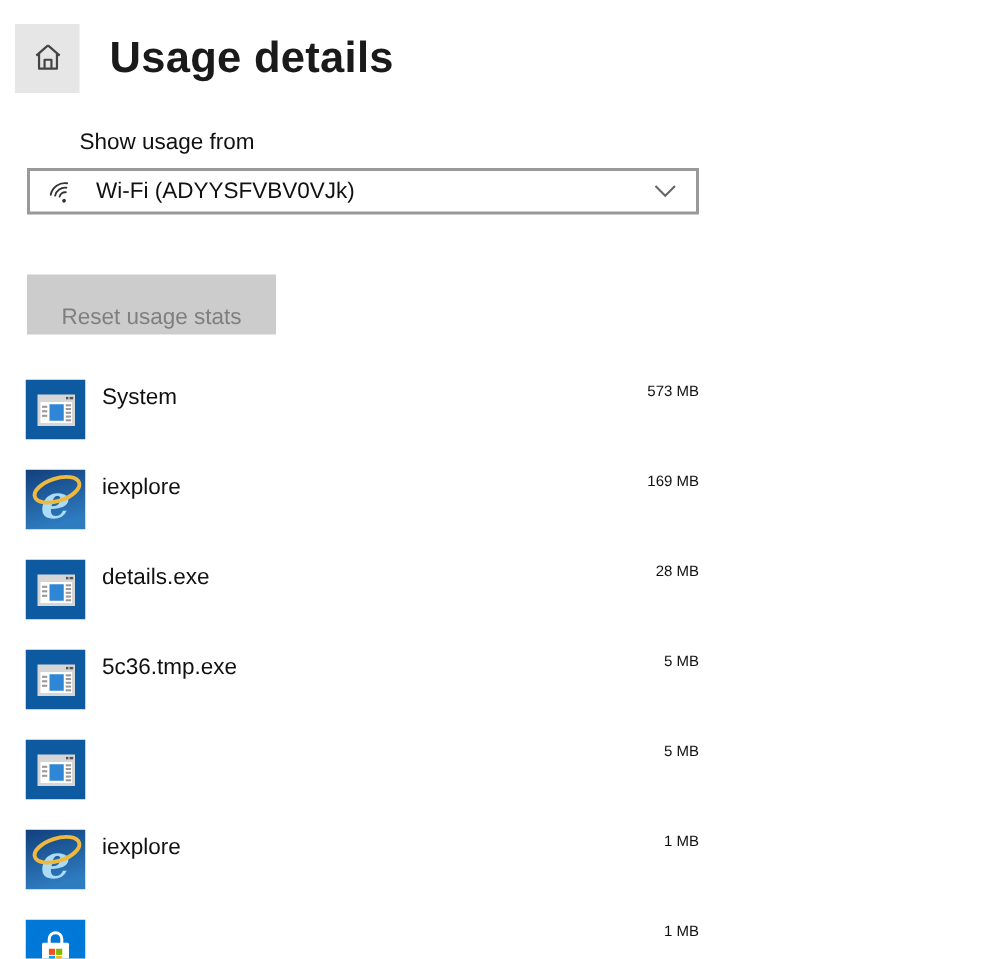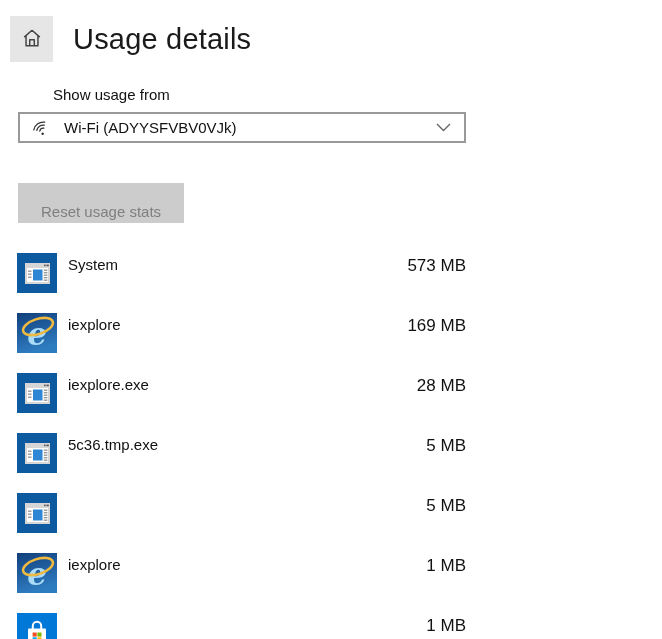--- a/index.html
+++ b/index.html
@@ -4,21 +4,21 @@
 <style>
   * { margin:0; padding:0; box-sizing:border-box; }
   html,body { width:662px; height:639px; overflow:hidden; background:#fff;
               font-family:"Liberation Sans", sans-serif; color:#000; }
   .page { position:relative; width:662px; height:639px; background:#fff; }
 
   
   .header { position:absolute; left:10px; top:16px; display:flex; align-items:center; }
   .home-btn { width:43px; height:46px; background:var(--home-bg,#e6e6e6); border:none;
               display:flex; align-items:center; justify-content:center; cursor:pointer; }
-  .page-title { font-size:29px; font-weight:400; color:#1a1a1a; margin-left:20px;
+  .page-title { font-size:29px; font-weight:700; color:#1a1a1a; margin-left:20px;
                 letter-spacing:0.2px; }
 
   
   .show-label { position:absolute; left:19px; top:86px; font-size:15px; color:#111;margin-left:34px; }
   .dropdown { position:absolute; left:18px; top:112px; width:448px; height:31px;
               border:2px solid var(--dd-border,#999); background:#fff;
               display:flex; align-items:center; cursor:default;justify-content:flex-end; }
   .dropdown .wifi { margin-left:13px; display:flex; align-items:center; }
   .dropdown .dd-value { margin-left:11px; font-size:15px; color:#111; flex:1;
                         white-space:nowrap; overflow:hidden; }
@@ -28,21 +28,21 @@
                background:var(--btn-bg,#ccc); color:var(--btn-text,#7f7f7f);
                border:2px solid transparent; font-size:15px;
                font-family:"Liberation Sans", sans-serif; }
 
   
   .list { position:absolute; left:17px; top:248px; width:449px; }
   .row { position:relative; height:60px;text-align:right; }
   .app-icon { position:absolute; left:0; top:5px; width:40px; height:40px; }
   .app-icon svg { display:block; }
   .app-name { position:absolute; left:51px; top:8px; font-size:15px; color:#111; }
-  .app-usage { position:absolute; right:0; top:8px; font-size:17px; color:#111; }
+  .app-usage { position:absolute; right:0; top:8px; font-size:10px; color:#111; }
   .bar-track { position:absolute; left:51px; top:37px; width:398px; height:10px; }
   .bar-fill { height:10px; background:var(--bar,#459ce0); }
 </style>
 </head>
 <body>
 
 <div class="page">
 
   <div class="header">
     <button class="home-btn">
@@ -146,21 +146,21 @@
     <rect x="11" y="23.5" width="3.5" height="1.4" fill="#9a9a9a"></rect>
     <rect x="16" y="16.5" width="9.5" height="11" fill="#2f86d4"></rect>
     <rect x="26.8" y="16.5" width="3.6" height="1.4" fill="#9a9a9a"></rect>
     <rect x="26.8" y="19" width="3.6" height="1.4" fill="#9a9a9a"></rect>
     <rect x="26.8" y="21.5" width="3.6" height="1.4" fill="#9a9a9a"></rect>
     <rect x="26.8" y="24" width="3.6" height="1.4" fill="#9a9a9a"></rect>
     <rect x="26.8" y="26.5" width="3.6" height="1.4" fill="#9a9a9a"></rect>
   </svg>
   </span>
 </span>
-    <span class="app-name">iexplore.exe</span>
+    <span class="app-name">details.exe</span>
     <span class="app-usage">28 MB</span>
     <span class="bar-track">
       <span class="bar-fill" style="width: 19px;"></span>
     </span>
   </div>
 
   <div class="row">
     <span class="app-icon">
   <span>
   <svg width="40" height="40" viewBox="0 0 40 40">

